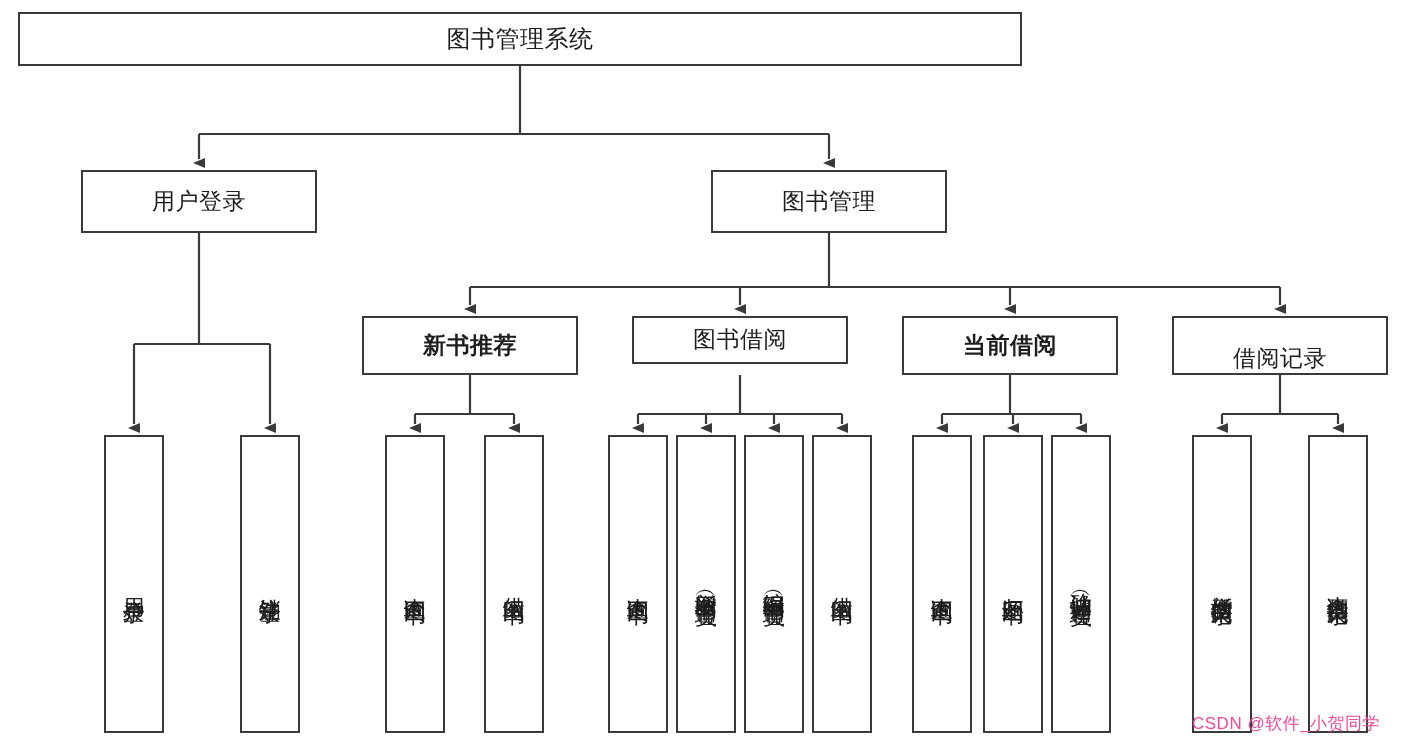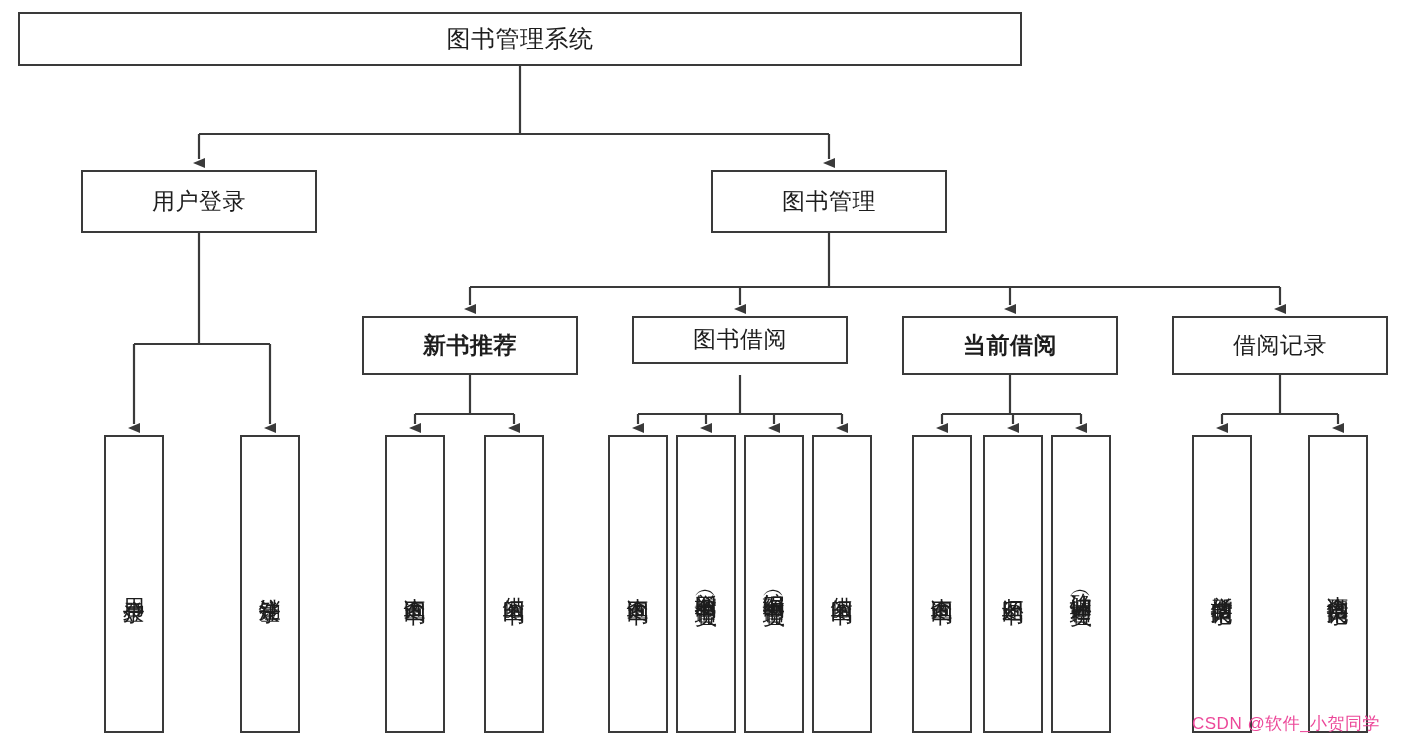--- a/index.html
+++ b/index.html
@@ -129,21 +129,21 @@
       </div>
       <div class="node horiz" style="left: 362px; top: 316px; width: 216px; height: 59px; font-weight: bold;">
         <span class="hlabel">新书推荐</span>
       </div>
       <div class="node horiz" style="left: 632px; top: 316px; width: 216px; height: 48px;">
         <span class="hlabel">图书借阅</span>
       </div>
       <div class="node horiz" style="left: 902px; top: 316px; width: 216px; height: 59px; font-weight: bold;">
         <span class="hlabel">当前借阅</span>
       </div>
-      <div class="node horiz" style="left: 1172px; top: 316px; width: 216px; height: 59px;">
+      <div class="node horiz" style="left: 1172px; top: 316px; width: 216px; height: 59px; align-items: flex-end;">
         <span class="hlabel">借阅记录</span>
       </div>
       <div class="node vert" style="left: 104px; top: 435px; width: 60px; height: 298px;">
         <span class="vlabel">用户登录</span>
       </div>
       <div class="node vert" style="left: 240px; top: 435px; width: 60px; height: 298px;">
         <span class="vlabel">注销登录</span>
       </div>
       <div class="node vert" style="left: 385px; top: 435px; width: 60px; height: 298px;">
         <span class="vlabel">查询图书</span>

